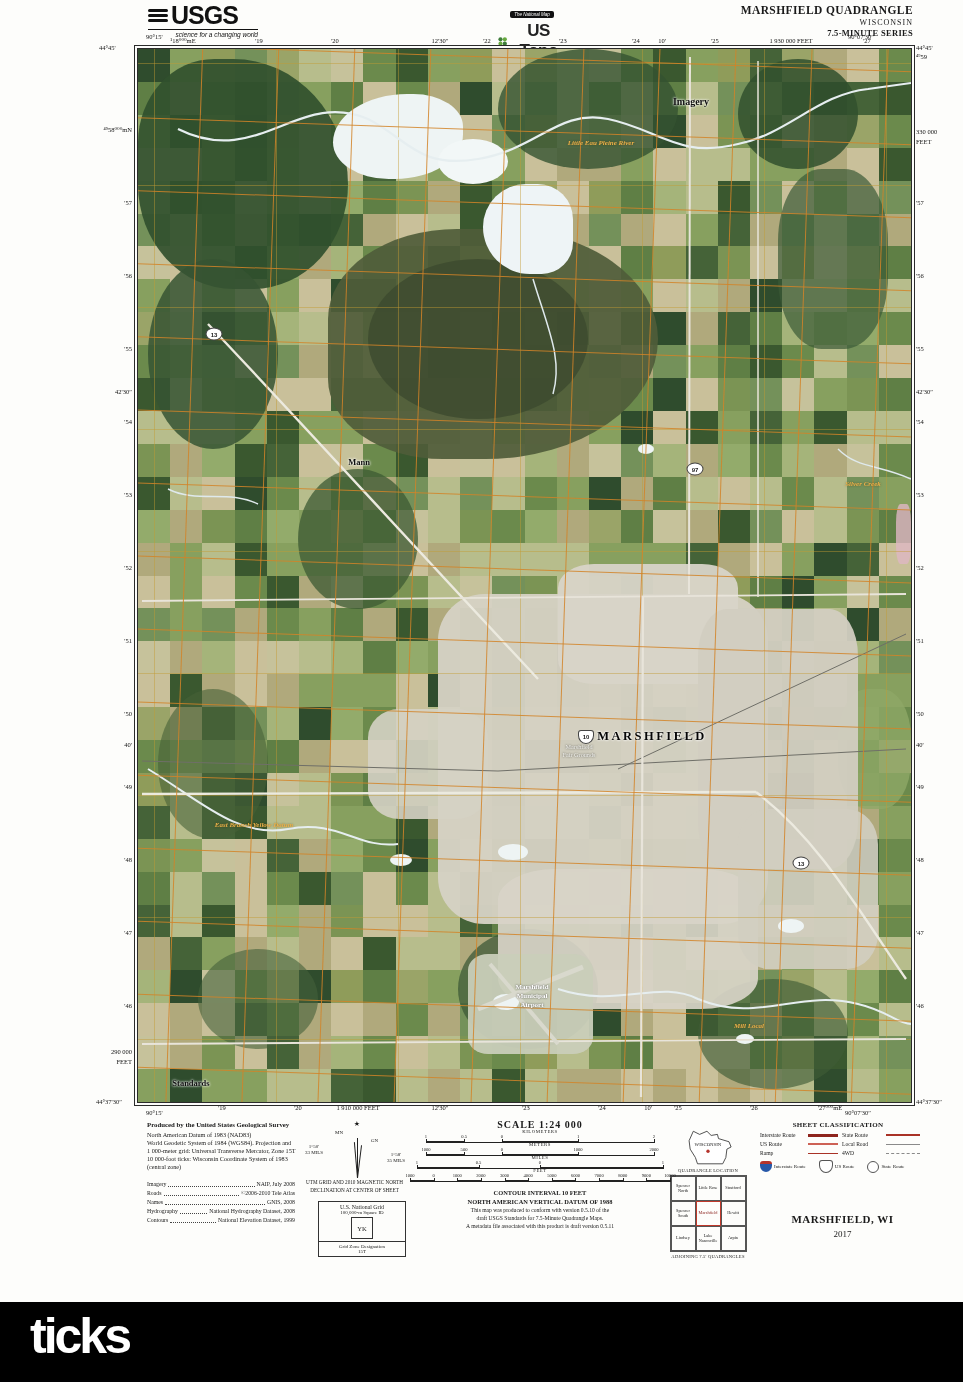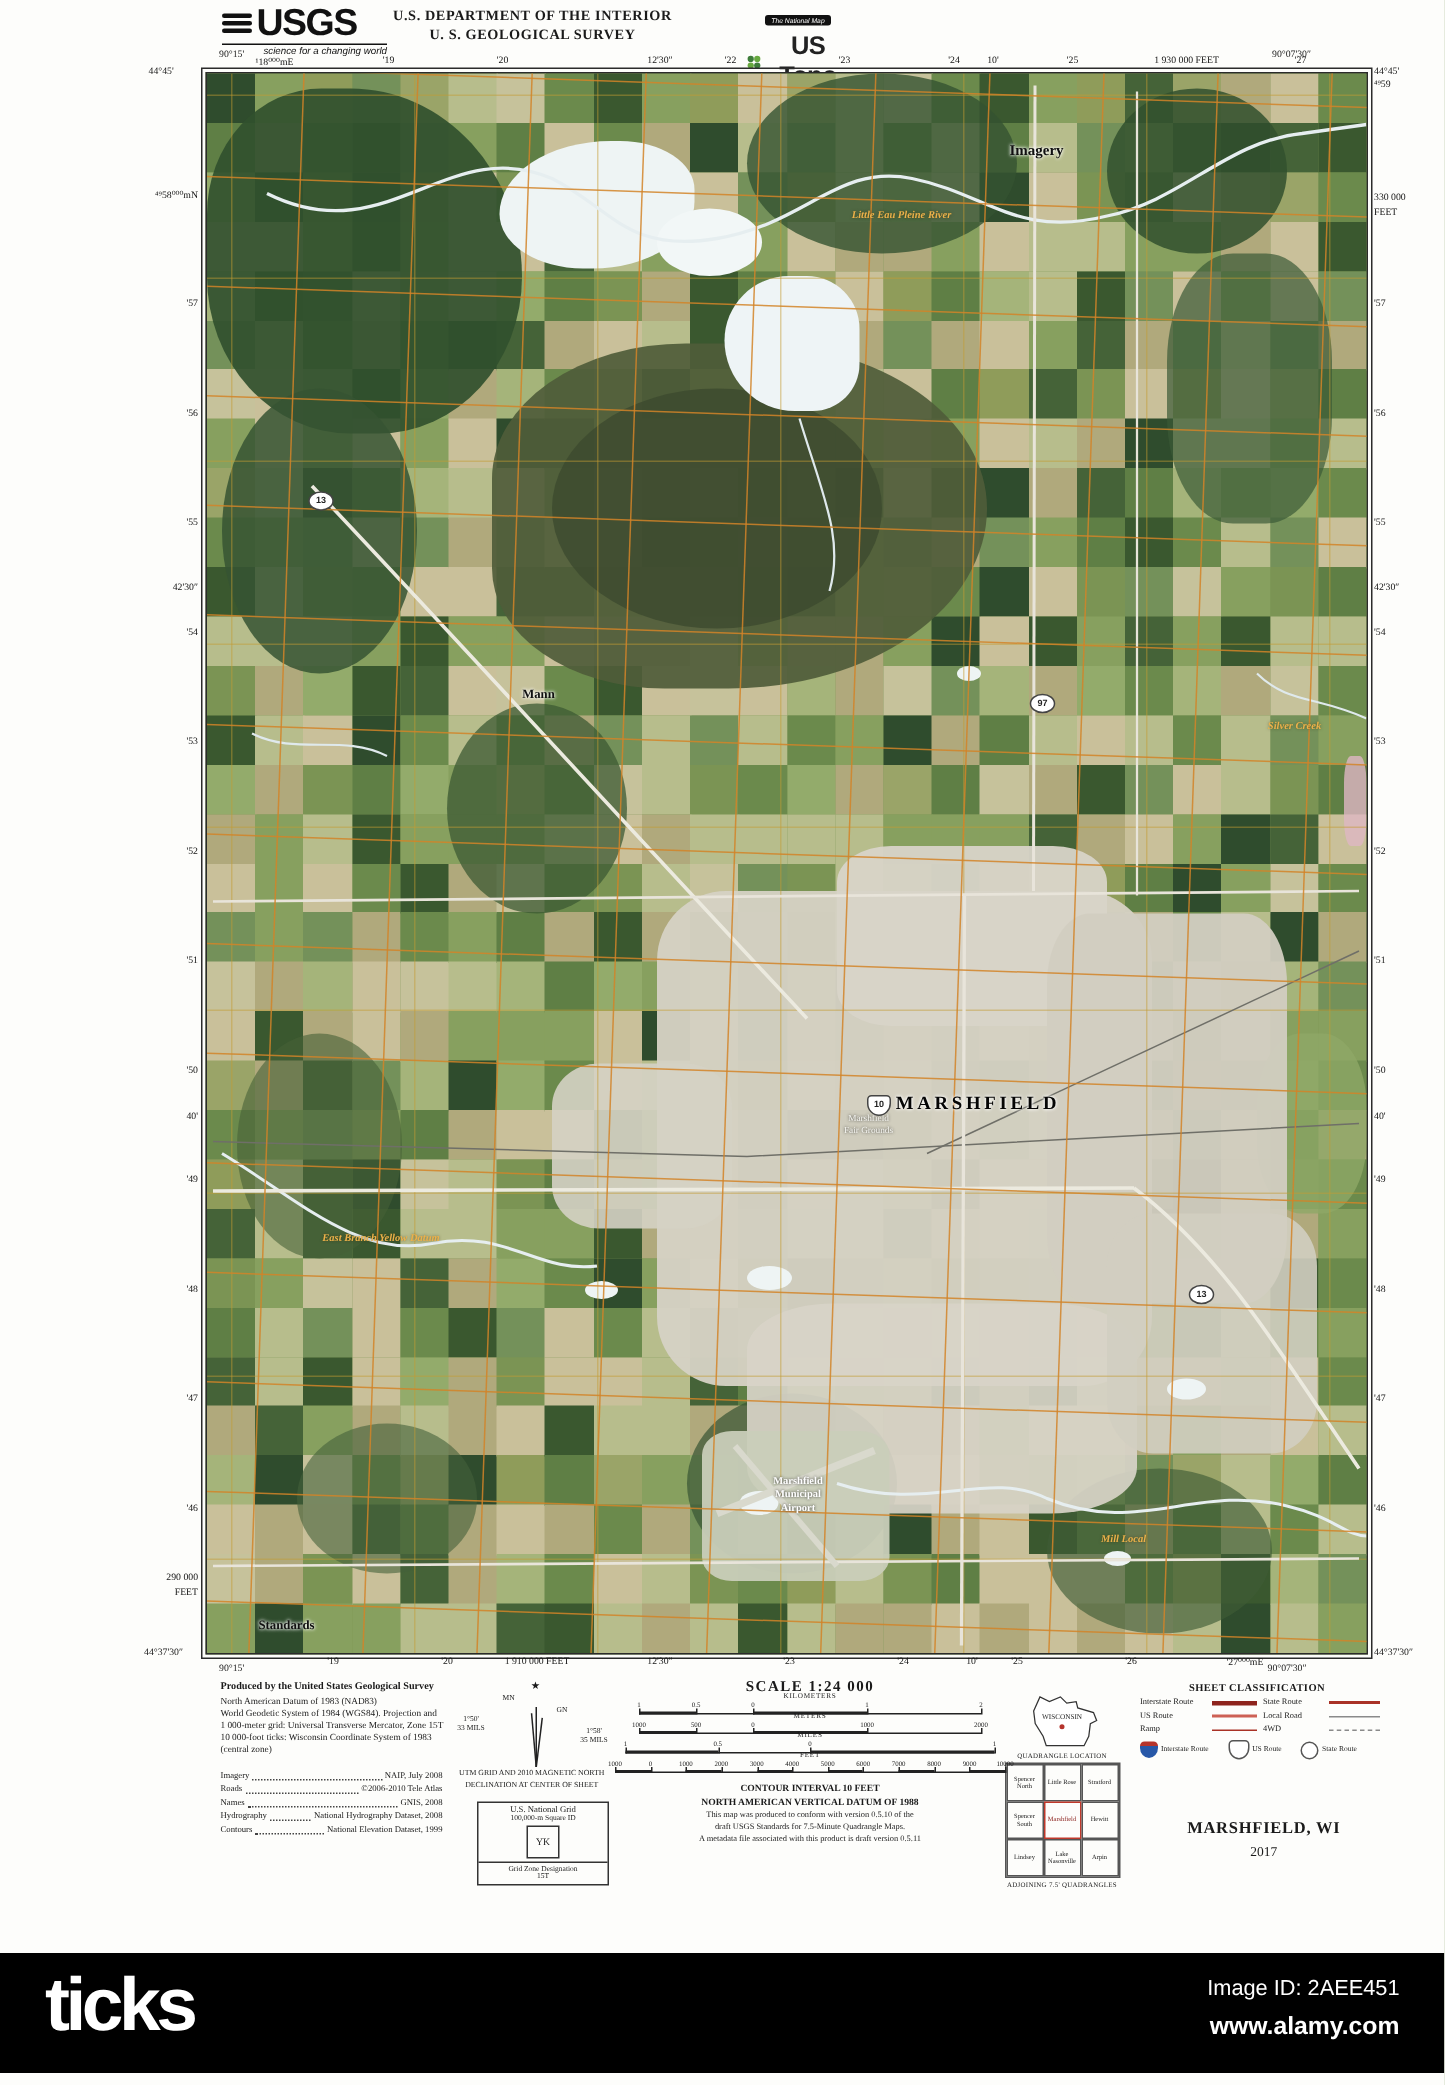--- a/index.html
+++ b/index.html
@@ -126,35 +126,36 @@
     <div class="usgs-row">
       <span class="usgs-waves">
           <i></i>
           <i></i>
           <i></i>
         </span>
       <span class="usgs-word">USGS</span>
     </div>
     <span class="usgs-tag">science for a changing world</span>
   </div>
-  <div class="dept">
-    <div>U.S. DEPARTMENT OF THE INTERIOR</div>
-    <div>U. S. GEOLOGICAL SURVEY</div>
-  </div>
   <div class="ustopo">
     <span class="natmap">The National Map</span>
     <div class="ustopo-row">
       <svg width="13" height="13" viewBox="0 0 13 13">
         <circle cx="4" cy="4" r="2.4" fill="#3e7d3a"></circle>
           <circle cx="9" cy="4" r="2.4" fill="#67a93f"></circle>
         <circle cx="4" cy="9" r="2.4" fill="#67a93f"></circle>
           <circle cx="9" cy="9" r="2.4" fill="#3e7d3a"></circle>
       </svg>
       <span class="ustopo-word">US Topo</span>
     </div>
+  </div>
+  <div class="quad">
+    <div class="q1">MARSHFIELD QUADRANGLE</div>
+    <div class="q2">WISCONSIN</div>
+    <div class="q3">7.5-MINUTE SERIES</div>
   </div>
 
   <div id="map">
     <div id="fields">
         <div style="left: 0px; top: 0px; width: 32.7083px; height: 33.4062px; background: rgb(47, 76, 45);"></div>
         <div style="left: 0px; top: 32.9062px; width: 32.7083px; height: 33.4062px; background: rgb(95, 127, 69);"></div>
         <div style="left: 0px; top: 65.8125px; width: 32.7083px; height: 33.4062px; background: rgb(147, 171, 107);"></div>
         <div style="left: 0px; top: 98.7188px; width: 32.7083px; height: 33.4062px; background: rgb(201, 192, 154);"></div>
         <div style="left: 0px; top: 131.625px; width: 32.7083px; height: 33.4062px; background: rgb(165, 180, 122);"></div>
         <div style="left: 0px; top: 164.531px; width: 32.7083px; height: 33.4062px; background: rgb(116, 145, 90);"></div>
@@ -1185,24 +1186,20 @@
       </div>
   </div>
 
   <div id="f-sheet">
     <div class="s1">MARSHFIELD, WI</div>
     <div class="s2">2017</div>
   </div>
 
   <div id="wm">
     <span class="logo">ticks</span>
-    <span class="right">
-      <div class="iid">Image ID: 2AEE451</div>
-      <div class="url">www.alamy.com</div>
-    </span>
   </div>
 
 <div class="tick t" style="left: 183px;">¹18⁰⁰⁰mE</div>
     <div class="tick t" style="left: 259px;">'19</div>
     <div class="tick t" style="left: 335px;">'20</div>
     <div class="tick t" style="left: 440px;">12'30″</div>
     <div class="tick t" style="left: 487px;">'22</div>
     <div class="tick t" style="left: 563px;">'23</div>
     <div class="tick t" style="left: 636px;">'24</div>
     <div class="tick t" style="left: 662px;">10'</div>

